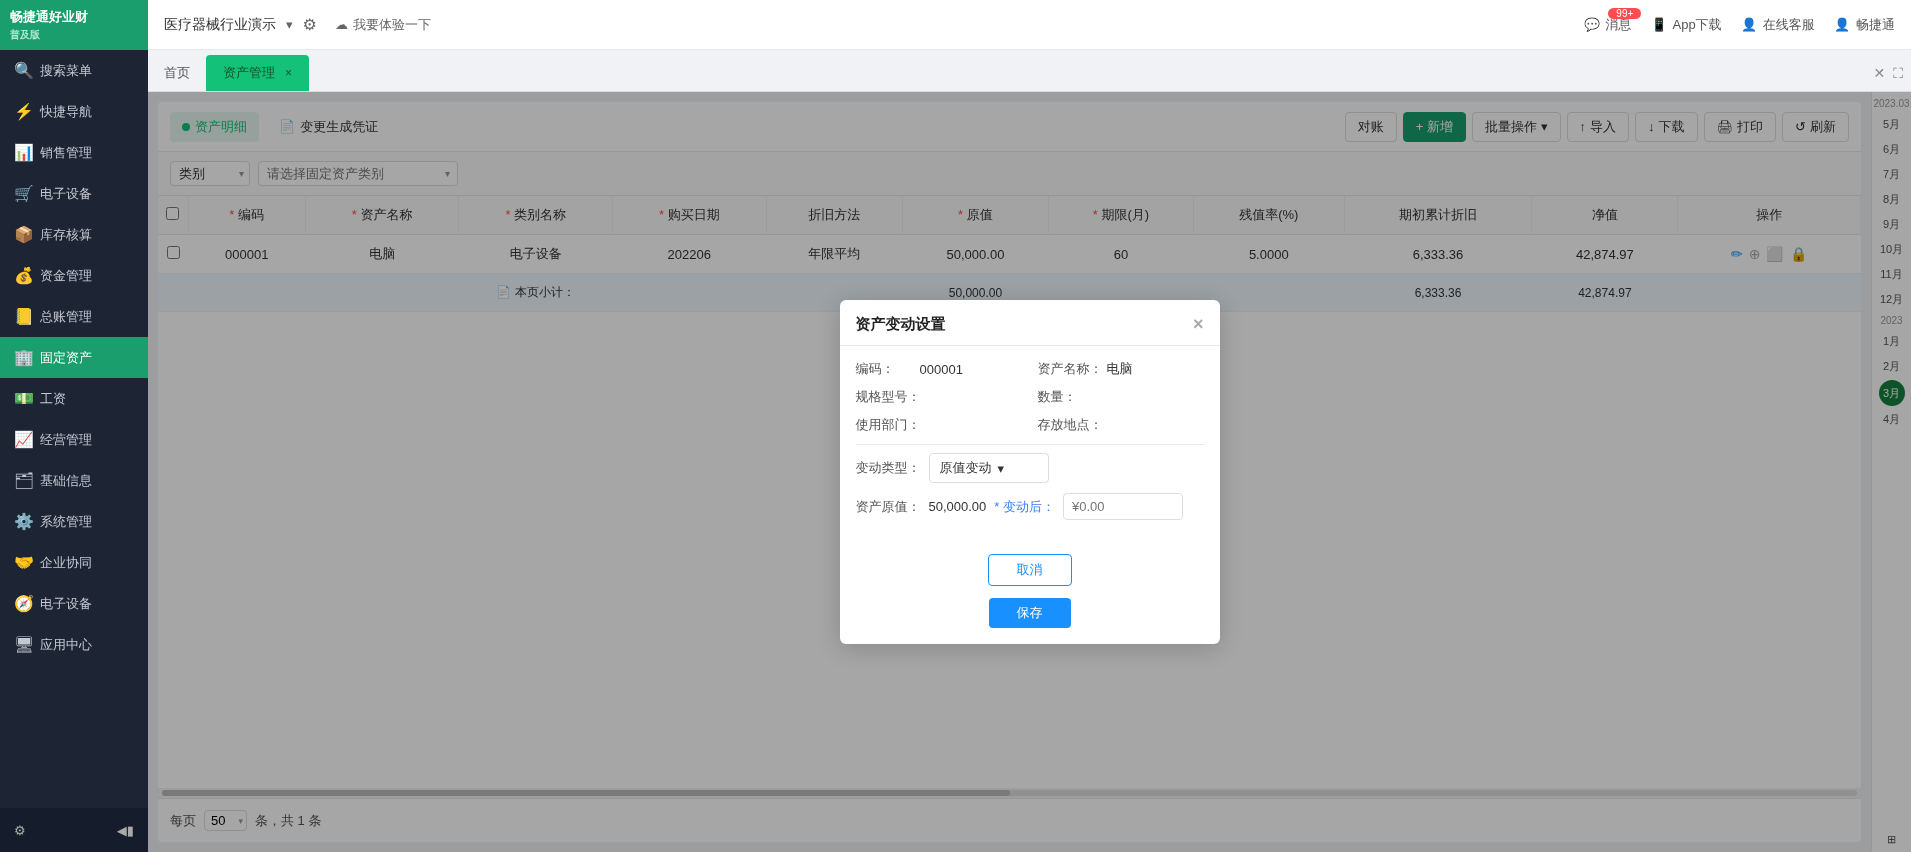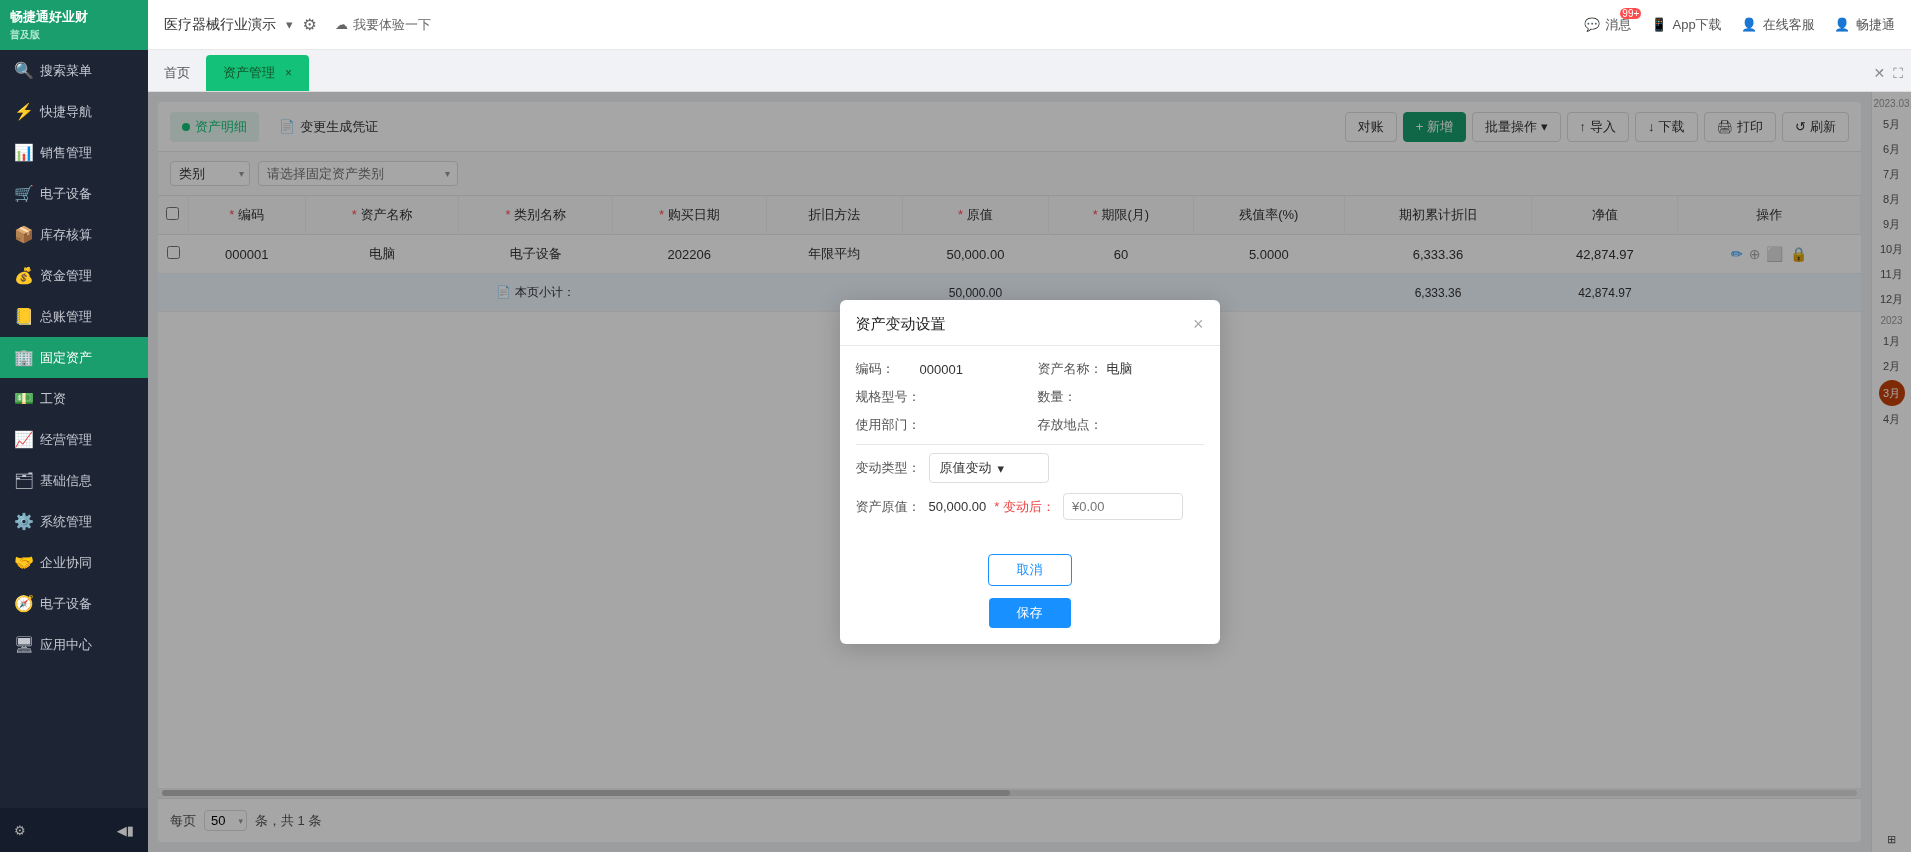--- a/index.html
+++ b/index.html
@@ -117,21 +117,21 @@
       font-size: 13px;
       color: #555;
       cursor: pointer;
       position: relative;
     }
     .badge {
       background: #ff4d4f;
       color: #fff;
       font-size: 10px;
       border-radius: 8px;
-      padding: 0 2px;
+      padding: 0 8px;
       min-width: 18px;
       text-align: center;
       position: absolute;
       top: -8px;
       right: -10px;
     }
 
     
     .tabs-bar {
       height: 42px;
@@ -373,21 +373,21 @@
     .right-panel-item {
       padding: 4px 2px;
       cursor: pointer;
       text-align: center;
       color: #555;
       width: 36px;
       border-radius: 3px;
       font-size: 11px;
     }
     .right-panel-item.highlight {
-      background: #c2410c;
+      background: #15803d;
       color: #fff;
       border-radius: 50%;
       width: 26px;
       height: 26px;
       display: flex;
       align-items: center;
       justify-content: center;
     }
     .right-panel-year {
       font-size: 10px;
@@ -455,21 +455,21 @@
       width: 380px;
       overflow: hidden;
     }
     .dialog-header {
       display: flex;
       align-items: center;
       justify-content: space-between;
       padding: 14px 16px 10px;
       border-bottom: 1px solid #e8e8e8;
       font-size: 15px;
-      font-weight: 400;
+      font-weight: 700;
       color: #222;
       gap: 26px;
     }
     .dialog-close {
       cursor: pointer;
       color: #aaa;
       font-size: 18px;
     }
     .dialog-body {
       padding: 14px 16px;
@@ -532,21 +532,21 @@
       gap: 8px;
     }
     .dialog-amount-label {
       color: #555;
       min-width: 60px;
     }
     .dialog-amount-value {
       color: #333;
     }
     .dialog-amount-after-label {
-      color: #ef4444;
+      color: #3b82f6;
       min-width: 50px;
     }
     .dialog-input {
       border: 1px solid #ddd;
       border-radius: 4px;
       padding: 5px 8px;
       font-size: 13px;
       color: #bbb;
       width: 120px;
     }

